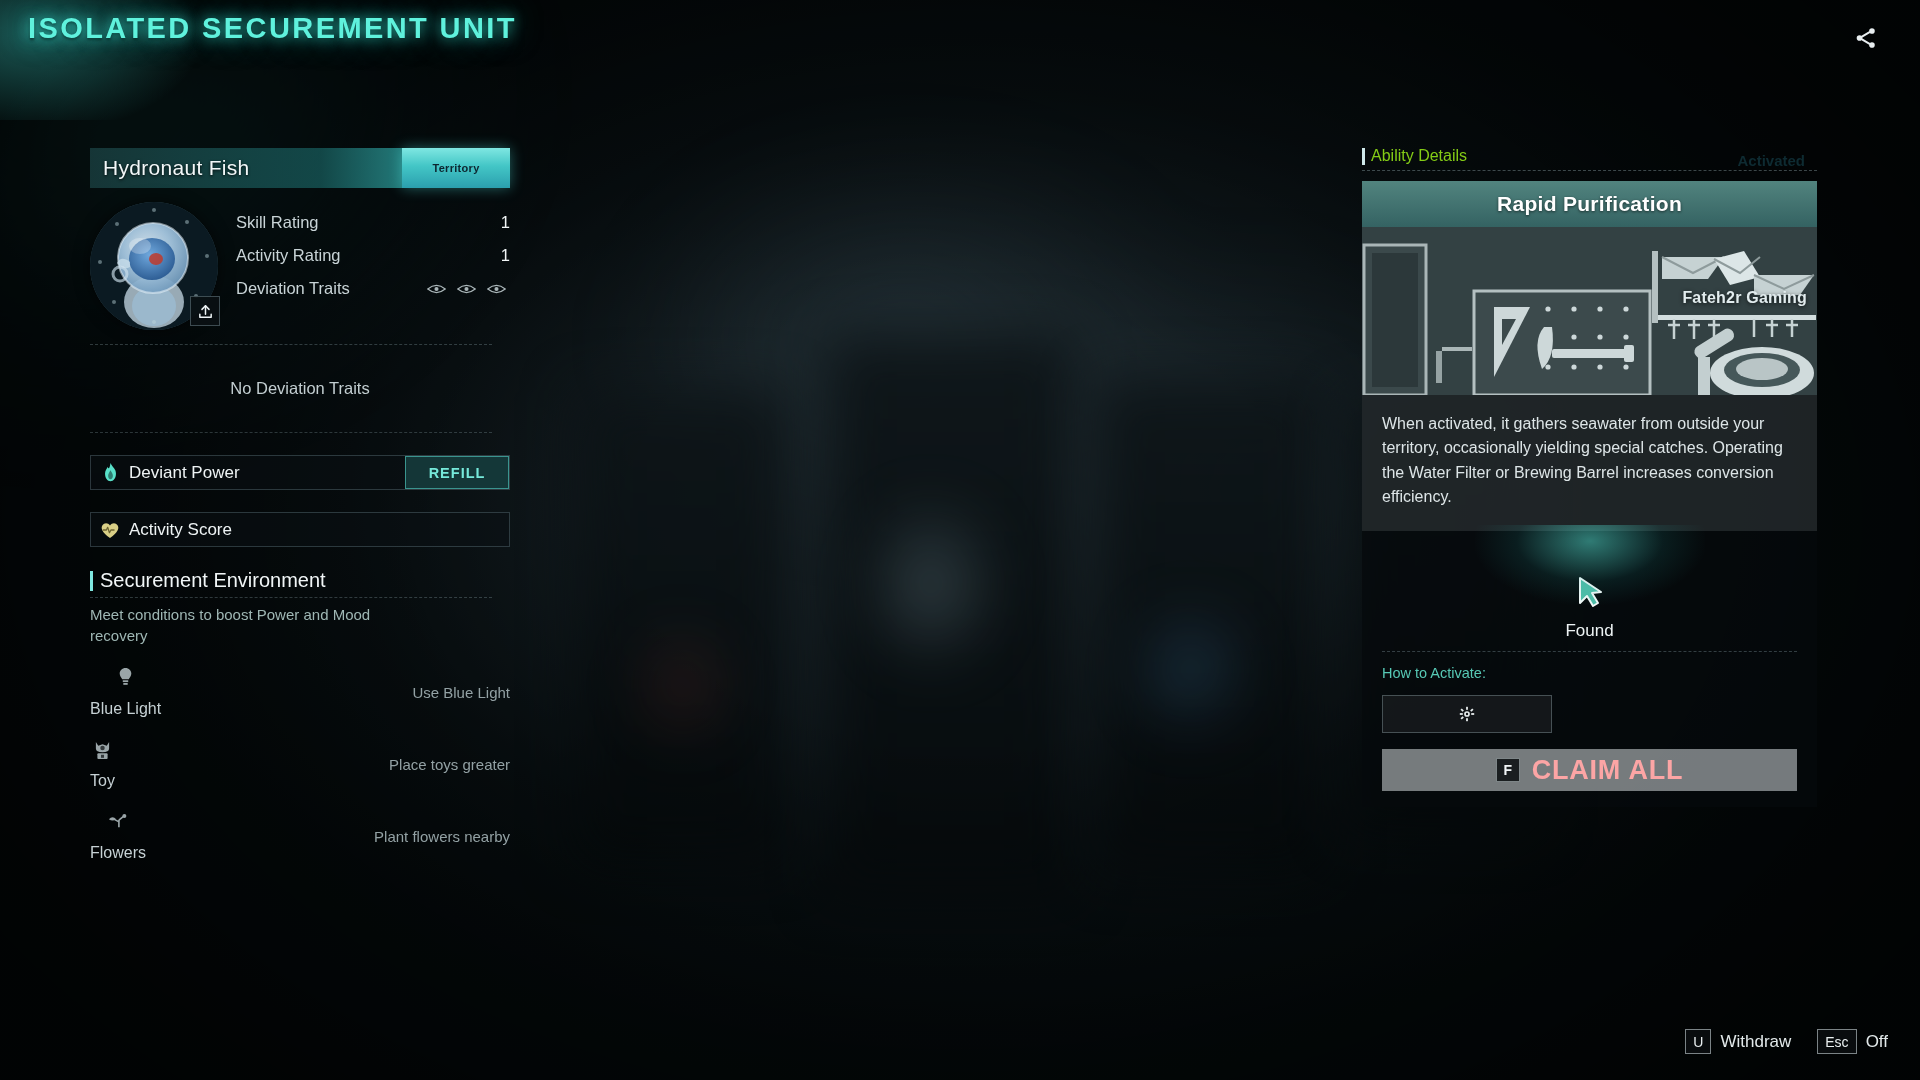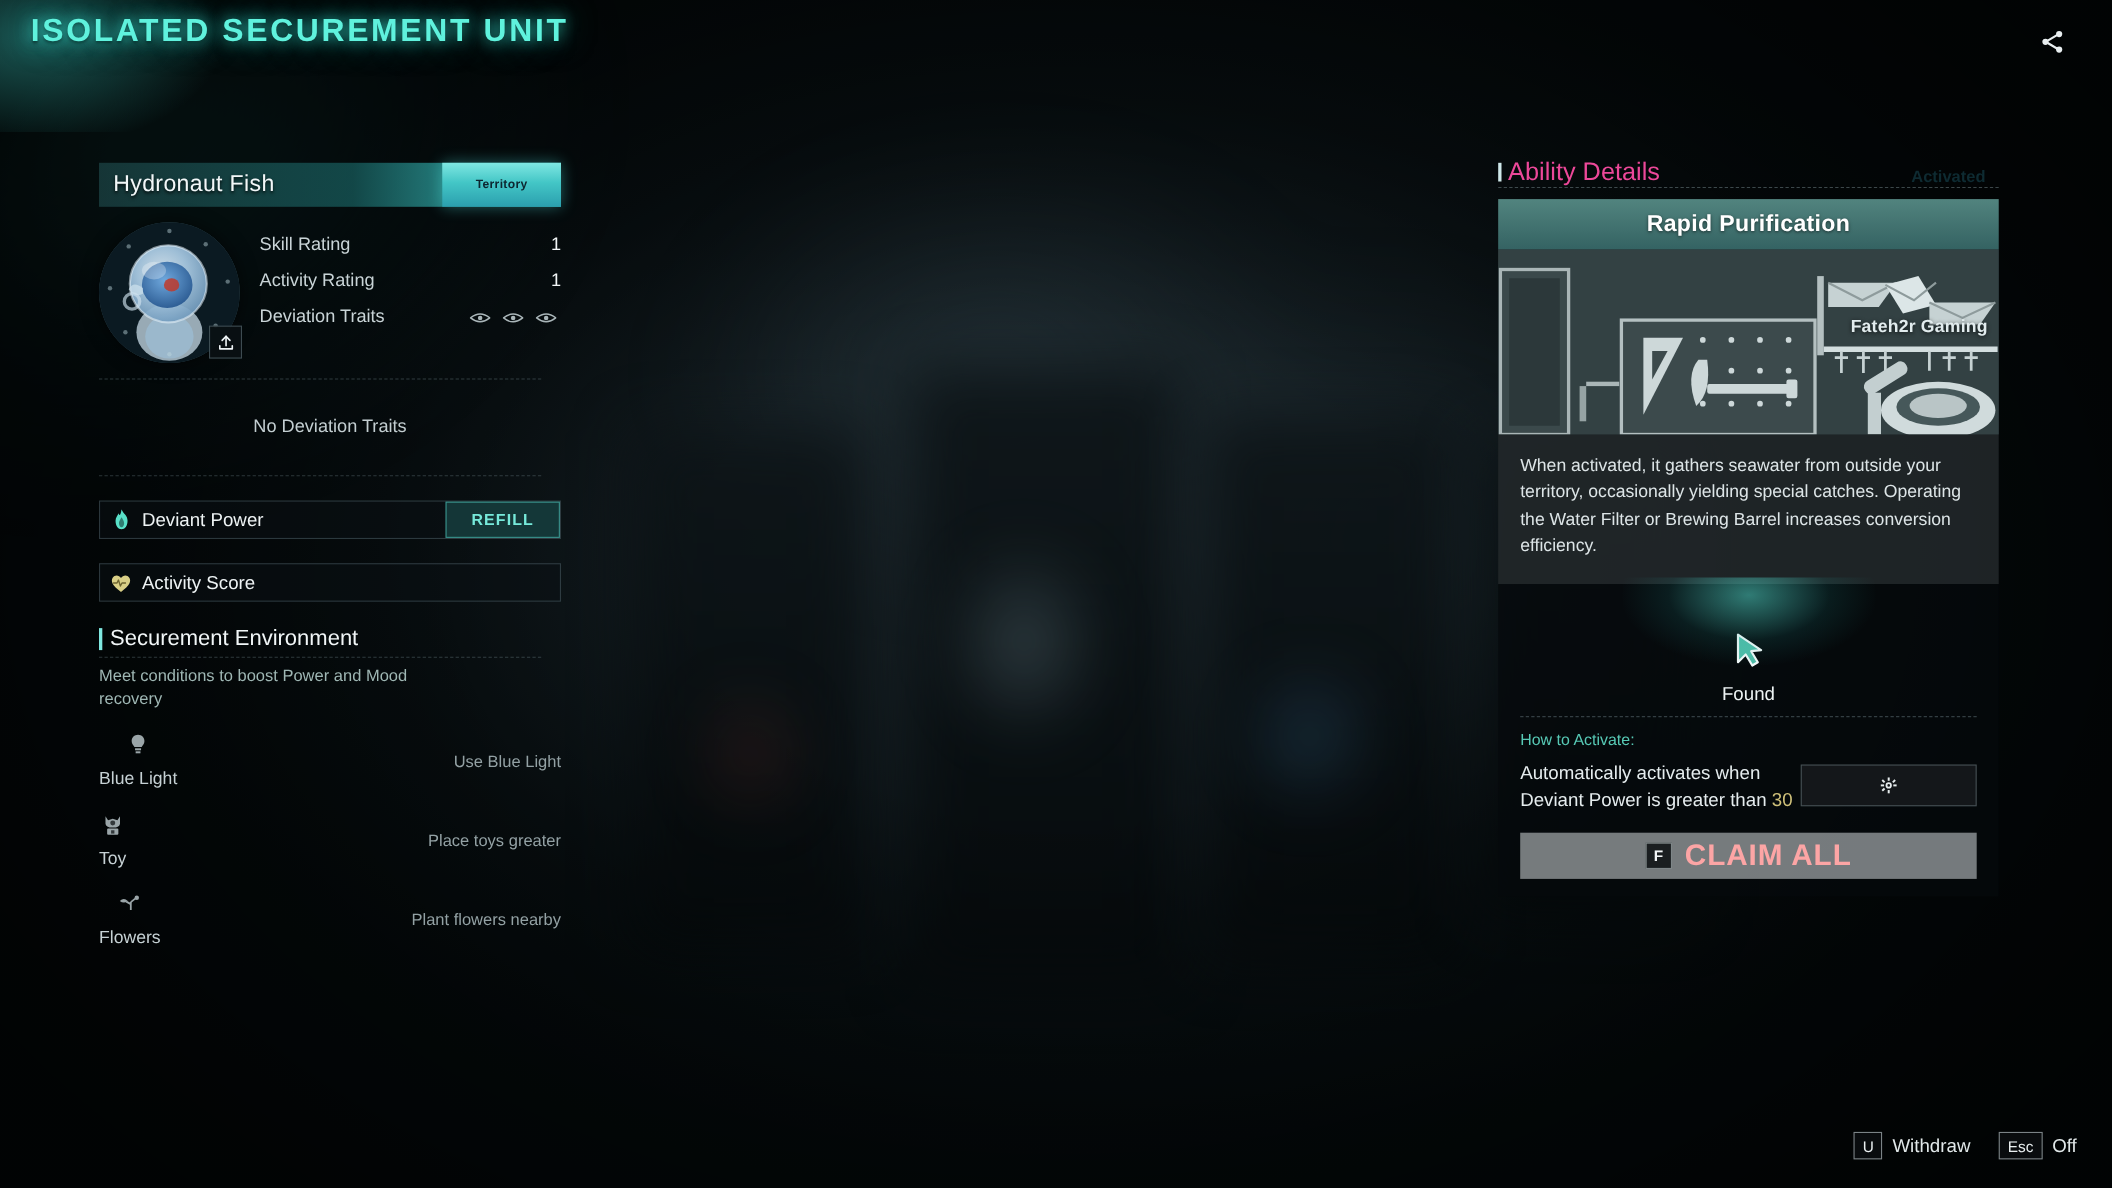--- a/index.html
+++ b/index.html
@@ -142,21 +142,21 @@
   }
   .env-left { display:flex; align-items:center; gap:12px;flex-direction:column; }
   .env-icon { width:20px; height:22px; display:flex; align-items:center; justify-content:center; }
   .env-name { font-size:16px; color:#c6d1d4; }
   .env-desc { font-size:15px; color:#93a1a4; text-align:center; max-width:140px; line-height:1.28; }
 
   
   #right-panel { position:absolute; left:1362px; top:142px; width:455px; }
   .ab-head { position:relative; display:flex; align-items:center; height:28px; }
   .ab-head .accent-bar { height:17px; width:3px; background:#cfe8ea; margin-right:6px; }
-  .ab-head-title { font-size:23px; color:#ec4899; }
+  .ab-head-title { font-size:16px; color:#84cc16; }
   .ab-head-bg {
     position:absolute; inset:0;
     background:linear-gradient(90deg, rgba(30,70,72,.18) 0%, rgba(40,130,128,.45) 58%, rgba(70,220,212,.92) 100%);
     z-index:-1;
   }
   .ab-status {
     position:absolute; right:0; top:4px; height:28px; display:flex; align-items:center; padding:0 12px;
     color:#0e2b32; font-size:15px; font-weight:600;
   }
   .ab-head-underline { border-top:1px dashed rgba(170,195,200,.35); }
@@ -503,21 +503,20 @@
           <path d="M5 2 L5 27 L12 20 L18 30 L23 27 L17 17 L26 16 Z" fill="#4fbda8" stroke="#f2f8f8" stroke-width="2" stroke-linejoin="round"></path>
         </svg>
       </span>
       <span class="found-label">Found</span>
     </div>
 
     <div class="lower-dash"></div>
     <div class="how-label">How to Activate:</div>
 
     <div class="how-row">
-      <span class="how-text"><span>Automatically activates when Deviant Power is greater than </span><span class="gold">30</span></span>
       <span class="gear-btn">
         <svg width="18" height="18" viewBox="0 0 24 24">
           <path d="M12 8.2 A3.8 3.8 0 1 0 12 15.8 A3.8 3.8 0 1 0 12 8.2 Z M12 10.4 A1.6 1.6 0 1 1 12 13.6 A1.6 1.6 0 1 1 12 10.4 Z" fill="#e6eced"></path>
           <g fill="#e6eced">
             <rect x="10.8" y="2.4" width="2.4" height="4"></rect>
               <rect x="10.8" y="17.6" width="2.4" height="4"></rect>
             <rect x="2.4" y="10.8" width="4" height="2.4"></rect>
               <rect x="17.6" y="10.8" width="4" height="2.4"></rect>
             <rect x="4.4" y="4.9" width="2.4" height="4" transform="rotate(-45 5.6 6.9)"></rect>
             <rect x="17.2" y="4.9" width="2.4" height="4" transform="rotate(45 18.4 6.9)"></rect>

